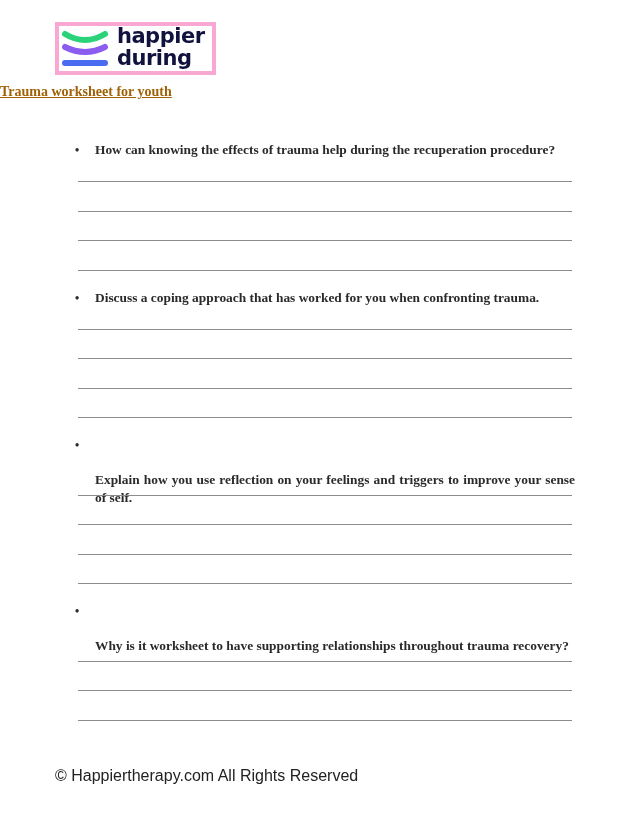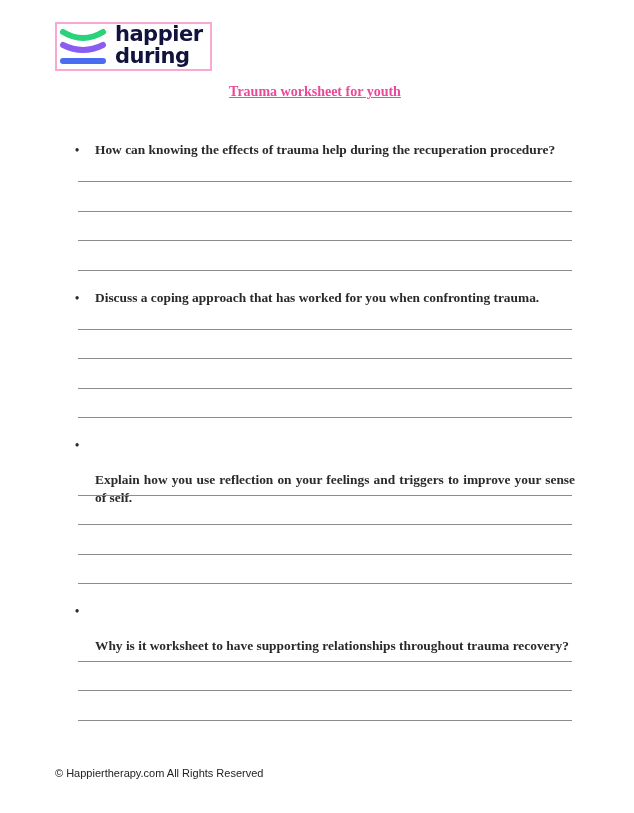--- a/index.html
+++ b/index.html
@@ -14,21 +14,21 @@
       overflow: hidden;
       font-family: "Liberation Serif", serif;
       color: #222222;
     }
     .logo {
       position: absolute;
       left: 55px;
       top: 22px;
       width: 153px;
       height: 45px;
-      border: 2px solid #f9a8d4;
+      border: 4px solid #f9a8d4;
       box-sizing: content-box;
       background: #ffffff;
     }
     .logo-mark {
       position: absolute;
       left: 2px;
       top: 2px;
       width: 48px;
       height: 42px;
     }
@@ -41,25 +41,24 @@
       font-size: 21px;
       line-height: 22px;
       color: #12123f;
       letter-spacing: -0.5px;
     }
     .title {
       position: absolute;
       left: 0;
       width: 630px;
       top: 84px;
-      text-align: center;
       font-weight: bold;
       font-size: 14px;
       text-decoration: underline;
-      color: #ec4899;
+      color: #a16207;
     }
     .question {
       position: absolute;
       left: 75px;
       width: 500px;
       font-weight: bold;
       font-size: 13.4px;
       line-height: 18px;
       color: #2a2a2a;
       text-align: justify;
@@ -85,21 +84,21 @@
       left: 78px;
       width: 494px;
       height: 0;
       border-top: 1px solid #8c8c8c;
     }
     .footer {
       position: absolute;
       left: 55px;
       top: 767px;
       font-family: "Liberation Sans", sans-serif;
-      font-size: 11px;
+      font-size: 16px;
       color: #222;
     }
   </style>
 </head>
 <body>
 
 <div class="logo">
   <svg class="logo-mark" viewBox="0 0 48 42">
     <path d="M4 6 Q24 18 44 6" stroke="#2ad27a" stroke-width="6" fill="none" stroke-linecap="round"></path>
     <path d="M4 19 Q24 29 44 19" stroke="#8a5cf0" stroke-width="6" fill="none" stroke-linecap="round"></path>

